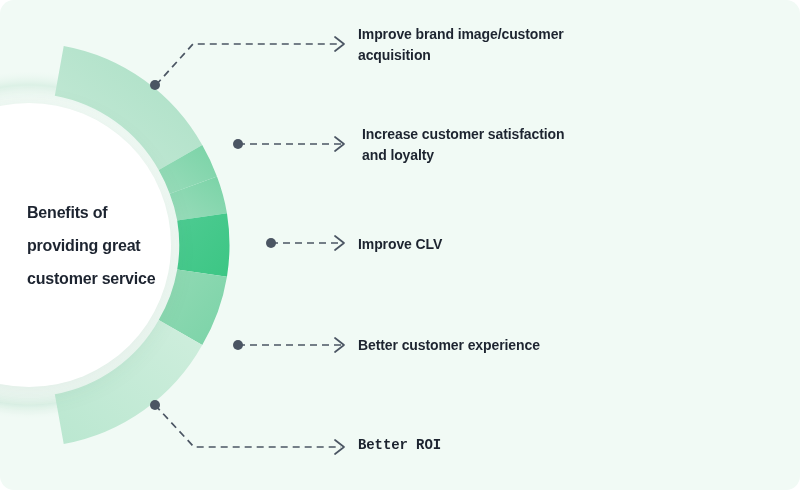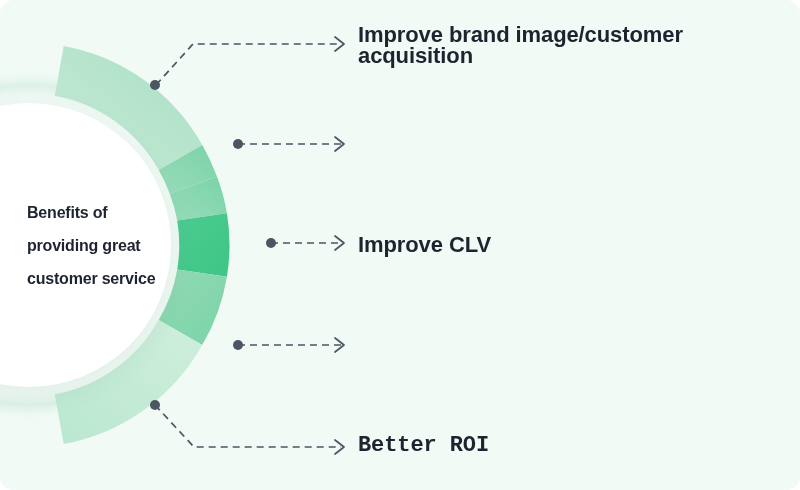--- a/index.html
+++ b/index.html
@@ -53,21 +53,21 @@
     font-weight: bold;
     line-height: 33px;
     color: #1d2430;
     letter-spacing: -0.2px;
   }
   .center-text .line { display: block; white-space: nowrap; }
 
   
   .label {
     position: absolute;
-    font-size: 22px;
+    font-size: 14px;
     font-weight: bold;
     line-height: 21px;
     color: #1d2430;
     letter-spacing: -0.1px;
   }
   .label .line { display: block; white-space: nowrap; }
 
   .label-0 { left: 358px; top: 24px;  width: 300px; }
   .label-1 { left: 362px; top: 124px; width: 300px; }
   .label-2 { left: 358px; top: 234px; width: 300px; }
@@ -177,23 +177,30 @@
     <span class="line">Benefits of</span>
     <span class="line">providing great</span>
     <span class="line">customer service</span>
   </div>
 
   <div class="label label-0">
     <span class="line">Improve brand image/customer</span>
     <span class="line">acquisition</span>
   </div>
 
+  <div class="label label-1">
+    <span class="line">Increase customer satisfaction</span>
+    <span class="line">and loyalty</span>
+  </div>
 
   <div class="label label-2">
     <span class="line">Improve CLV</span>
   </div>
 
+  <div class="label label-3">
+    <span class="line">Better customer experience</span>
+  </div>
 
   <div class="label label-4">
     <span class="line">Better ROI</span>
   </div>
 
 </div>
 
 </body></html>

